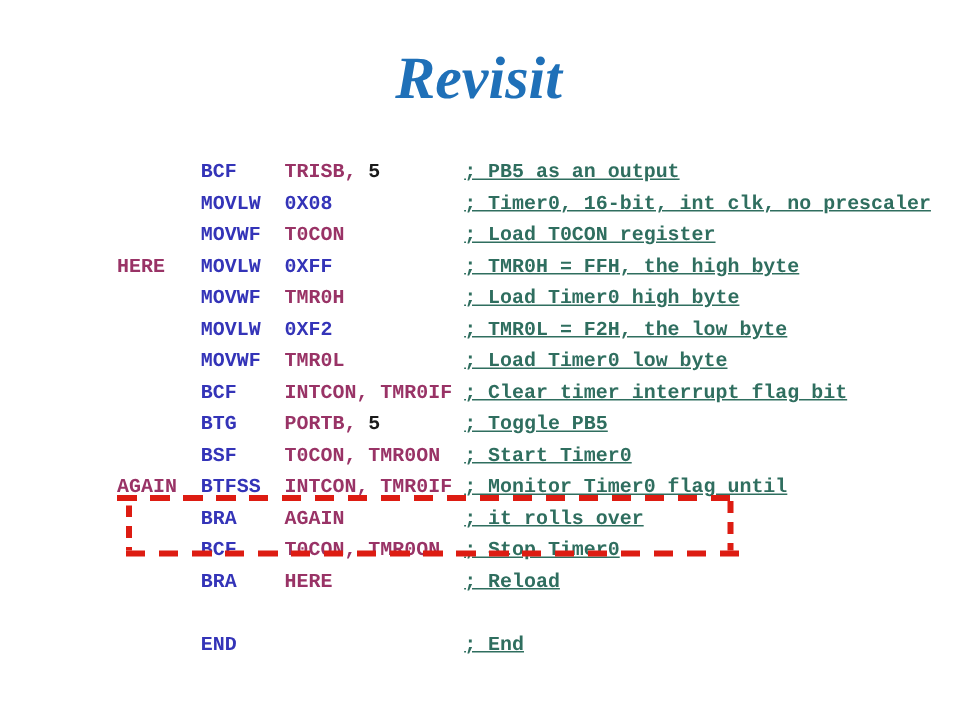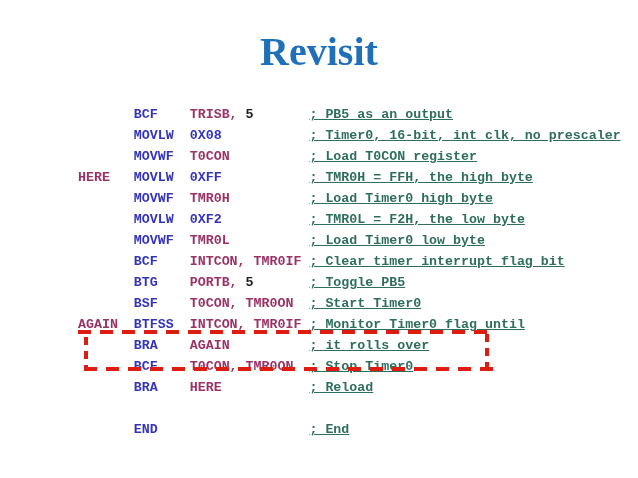--- a/index.html
+++ b/index.html
@@ -3,21 +3,21 @@
 <meta charset="utf-8">
 <style>
   html,body{margin:0;padding:0;background:#ffffff;}
   .slide{
     position:relative;width:638px;height:478px;background:var(--background,#ffffff);
     overflow:hidden;font-family:"Liberation Sans",sans-serif;
   }
   .title{
     position:absolute;top:31px;left:0;right:0;margin:0;text-align:center;
     font-family:"Liberation Serif","DejaVu Serif",serif;font-weight:bold;
-    font-size:40px;line-height:1.05;color:var(--title,#1f70b8);
+    font-size:40px;line-height:1.05;color:var(--title,#1f70b8);font-style:italic;
   }
   .code{
     position:absolute;left:78px;top:104px;
     font-family:"Liberation Mono","DejaVu Sans Mono",monospace;font-weight:bold;
     font-size:13.3px;line-height:21px;white-space:pre;color:#111;
   }
   .code .label{color:var(--register,#993366);}
   .code .mnemonic{color:var(--mnemonic,#3434b8);}
   .code .register{color:var(--register,#993366);}
   .code .hexliteral{color:var(--hexliteral,#3434b8);}

